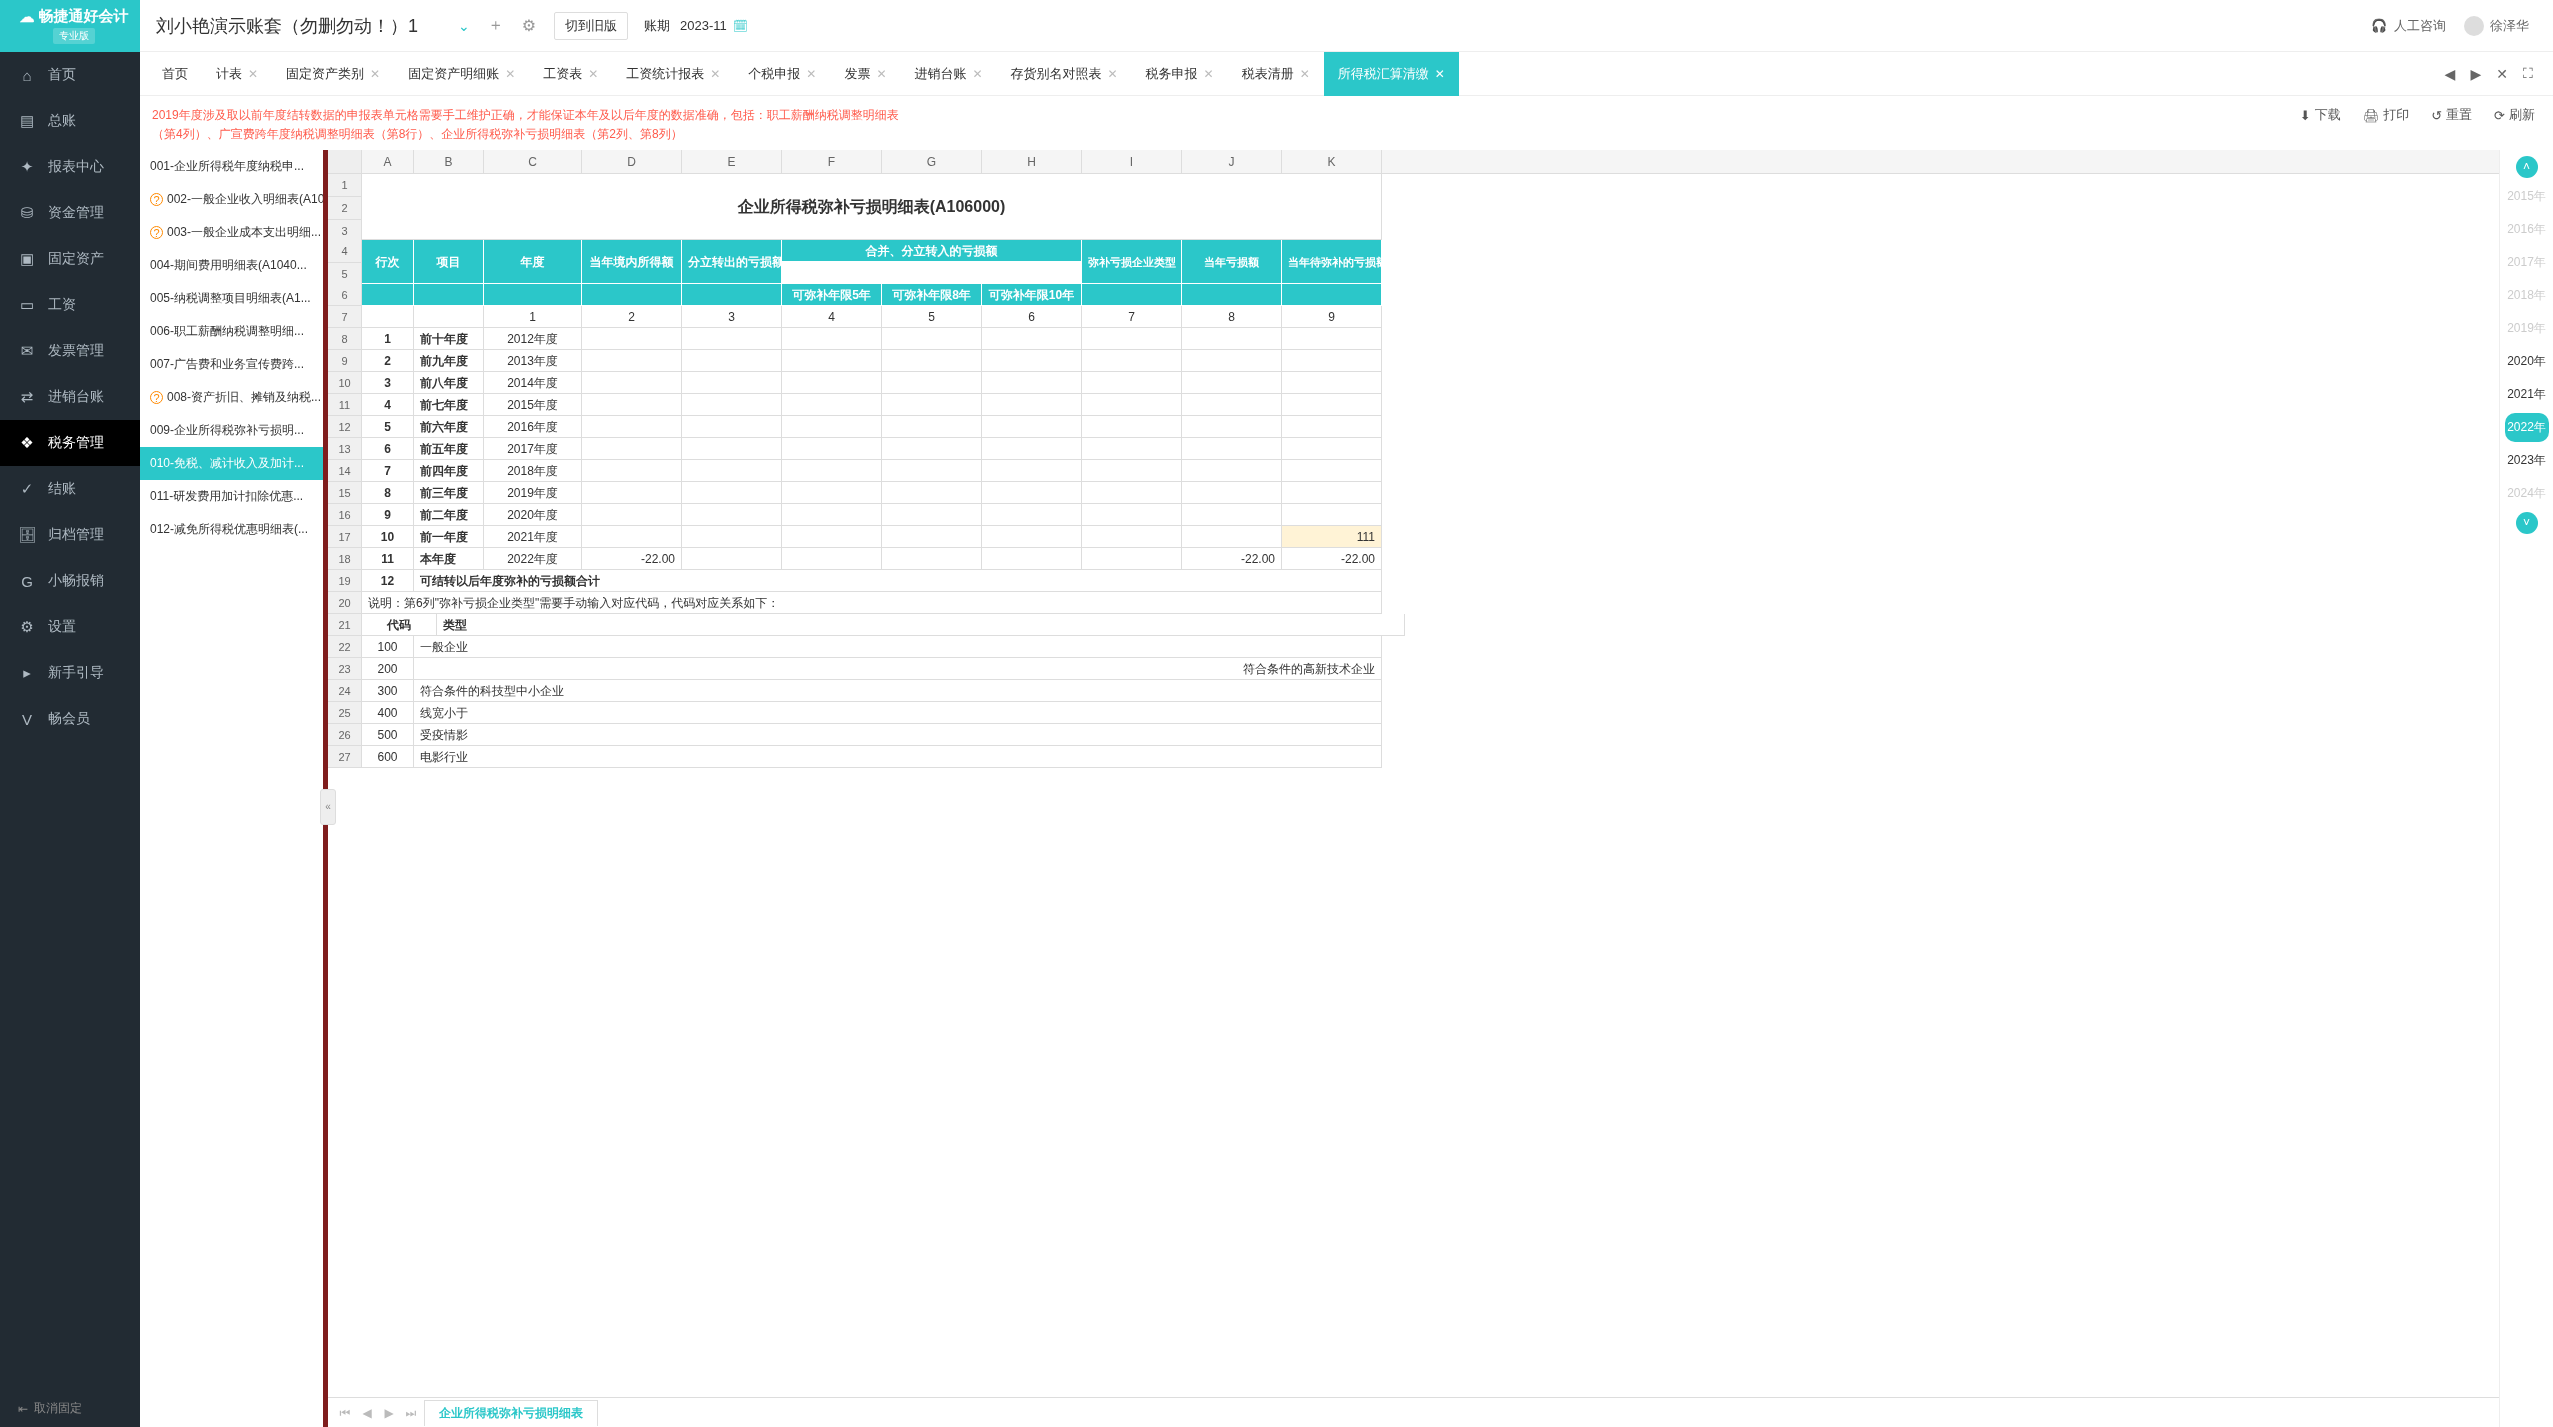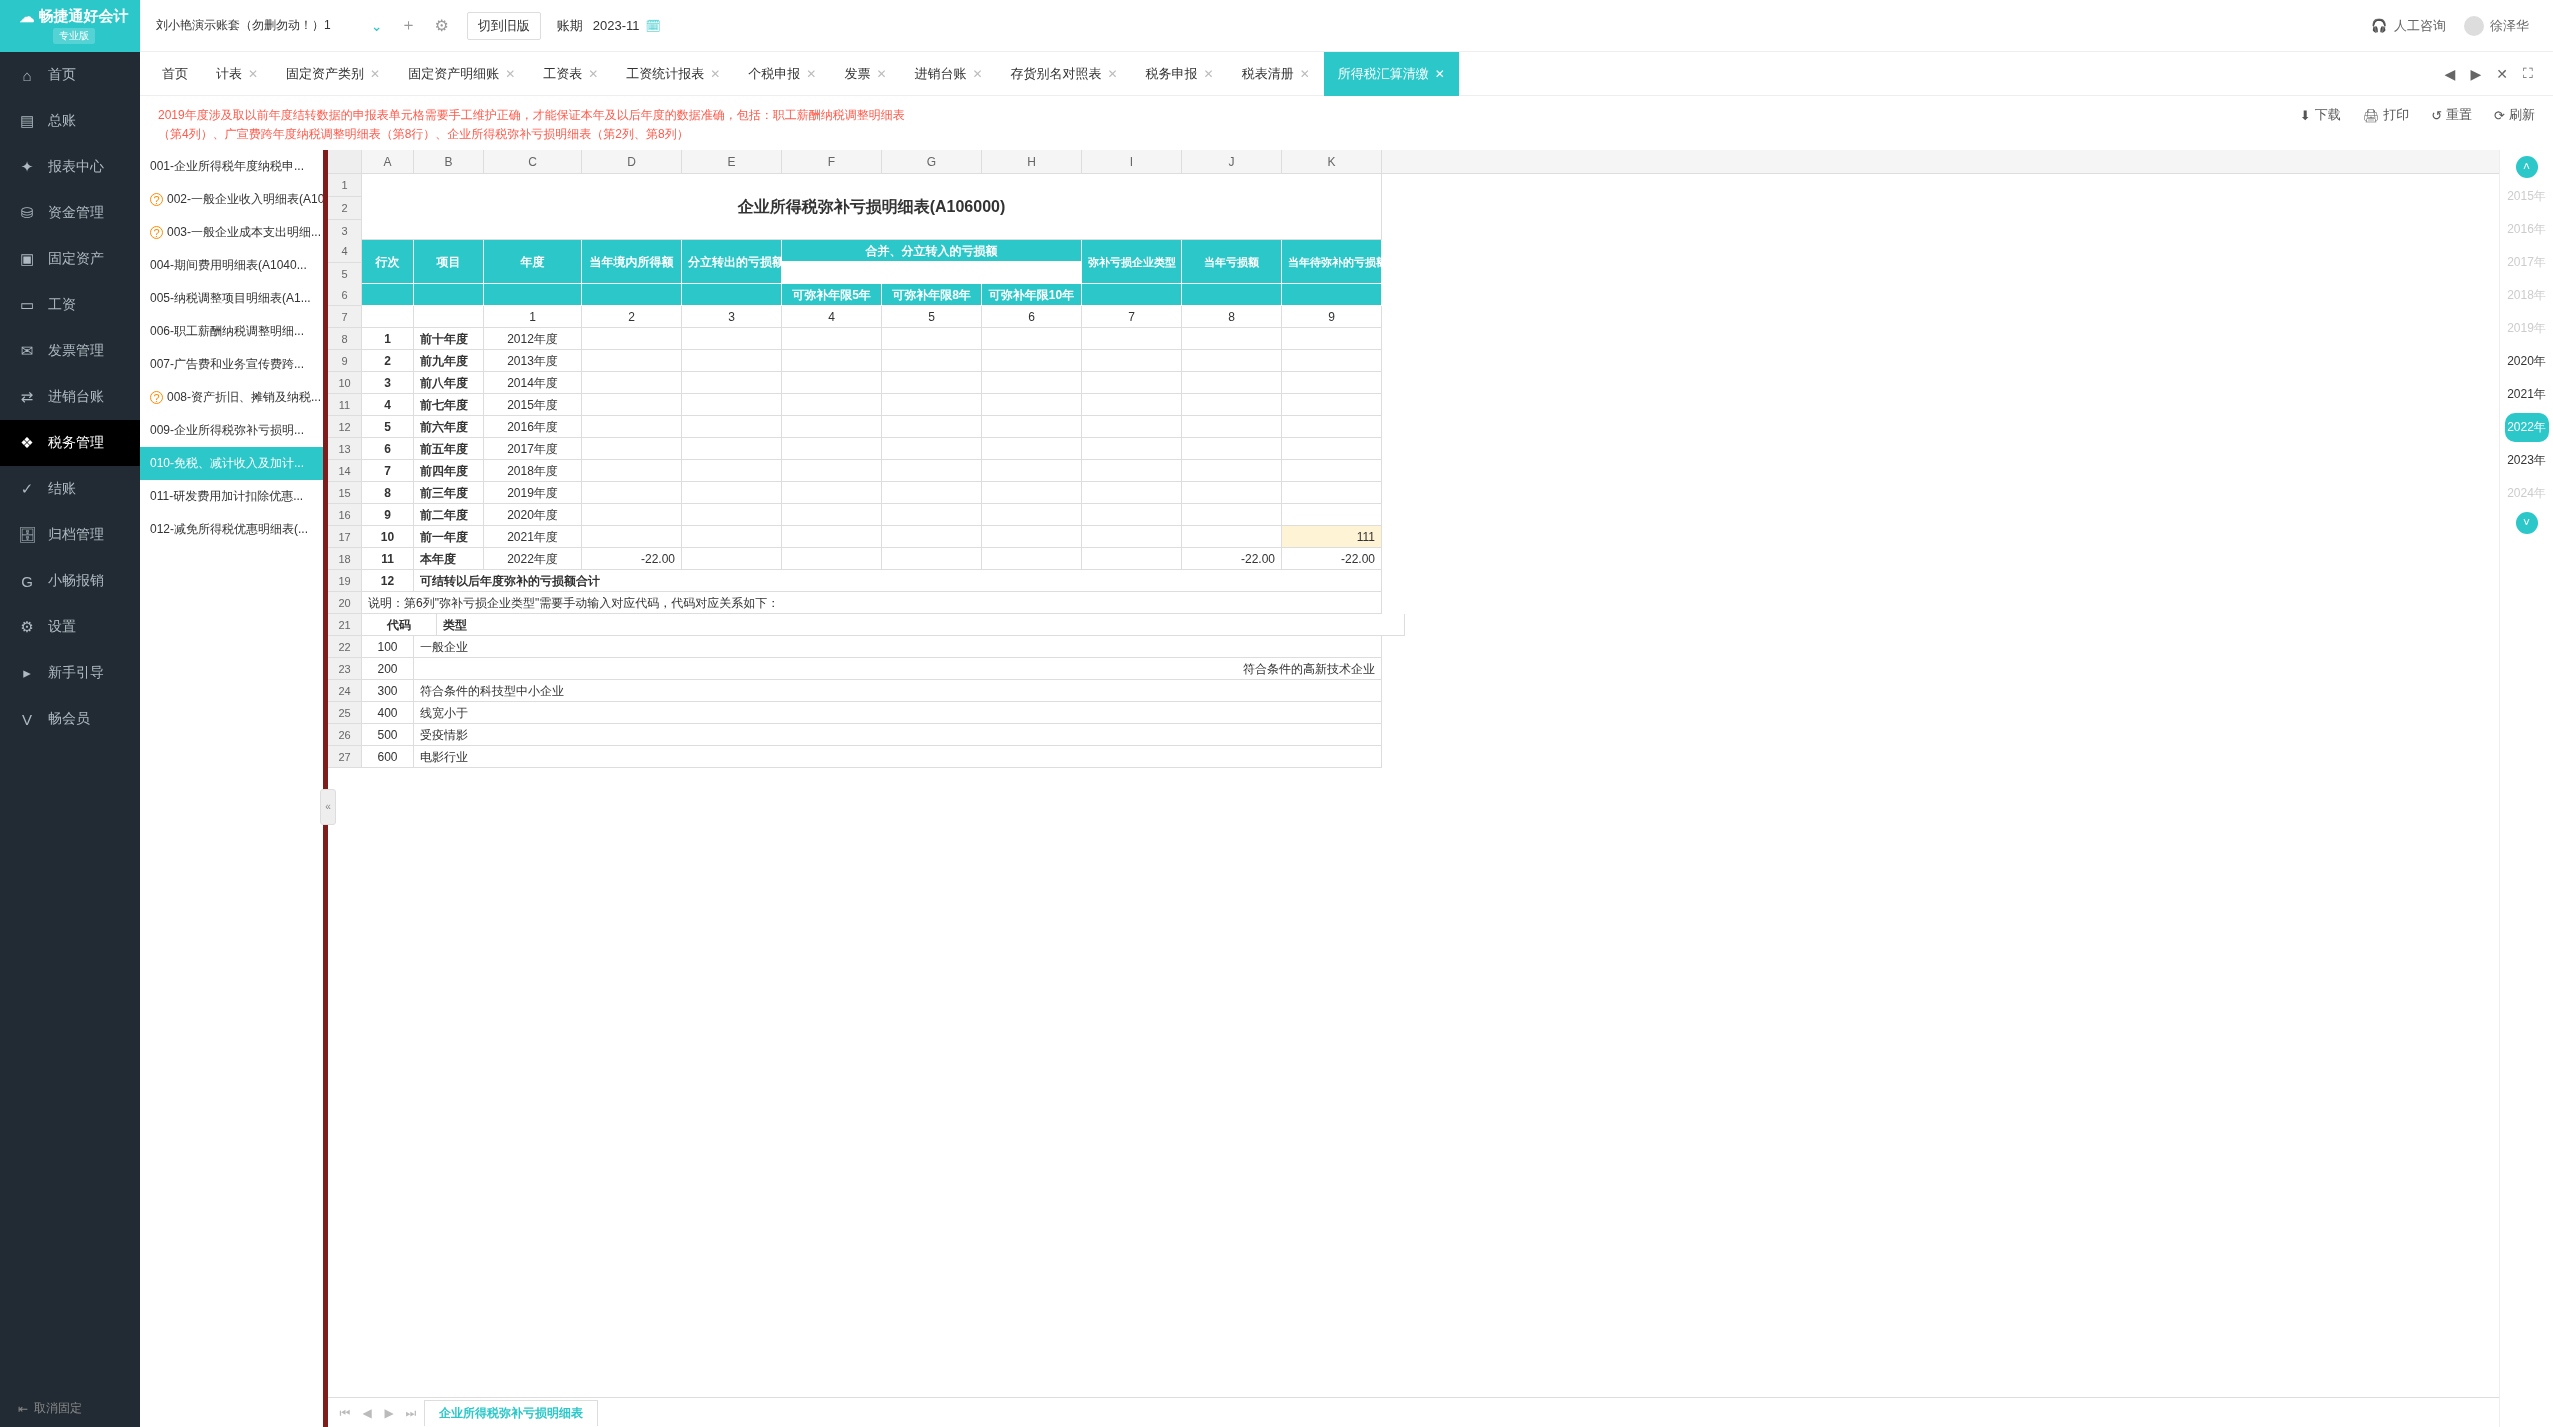--- a/index.html
+++ b/index.html
@@ -3,21 +3,21 @@
 <meta charset="utf-8">
 <style>
 * { margin: 0; padding: 0; box-sizing: border-box; font-family: "Microsoft YaHei", Arial, sans-serif; }
 body { background: #fff; font-size: 12px; color: #333; overflow: hidden; }
 
 
 .top-header { height: 52px; display: flex; align-items: center; background: #fff; border-bottom: 1px solid #eee; }
 .logo-area { width: 140px; height: 52px; background: #2bc7c9; color: #fff; display: flex; flex-direction: column; align-items: center; justify-content: center; padding-left: 8px; }
 .logo-main { font-size: 15px; font-weight: bold; display:flex; align-items:center; gap:4px;}
 .logo-sub { font-size: 10px; background: rgba(255,255,255,0.2); padding: 1px 6px; border-radius: 2px; margin-top: 2px; }
-.acct-name { margin-left: 16px; font-size: 12px; color: #333; }
+.acct-name { margin-left: 16px; font-size: 18px; color: #333; }
 .acct-dropdown { margin-left: 40px; color: #2bc7c9; font-size: 14px; cursor: pointer; }
 .hdr-icon { margin-left: 18px; color: #999; font-size: 16px; cursor: pointer; }
 .switch-btn { margin-left: 18px; border: 1px solid #ddd; padding: 4px 10px; font-size: 13px; cursor: pointer; border-radius:2px;}
 .period-label { margin-left: 16px; font-size: 13px; color: #333; }
 .period-val { margin-left: 10px; font-size: 13px; color: #333; }
 .period-icon { margin-left: 6px; color: #2bc7c9; cursor: pointer; }
 .hdr-spacer { flex: 1; }
 .hdr-right { display: flex; align-items: center; margin-right: 24px; gap: 18px; color: #666; }
 .hdr-right .item { display: flex; align-items: center; gap: 6px; cursor: pointer; font-size: 13px; }
 .avatar { width: 20px; height: 20px; border-radius: 50%; background: #ddd; display:inline-block; }
@@ -40,21 +40,21 @@
 .tabs-bar { height: 44px; display: flex; align-items: center; border-bottom: 1px solid #eee; padding: 0 8px; position:relative; }
 .tabs-scroll { display:flex; align-items:center; overflow:hidden; flex:1; }
 .tab { padding: 0 14px; height: 44px; display: flex; align-items: center; gap: 6px; font-size: 13px; cursor: pointer; white-space: nowrap; }
 .tab .close { color: #bbb; font-size: 12px; }
 .tab.active { background: #2bc7c9; color: #fff; }
 .tab.active .close { color: #fff; }
 .tabs-ctrl { display:flex; align-items:center; gap:4px; padding: 0 6px; }
 .tabs-ctrl span { width:22px; height:22px; display:flex; align-items:center; justify-content:center; cursor:pointer; color:#666; font-size:14px; }
 
 
-.notice-row { display: flex; align-items: flex-start; padding: 10px 18px 6px 18px; gap: 20px; }
+.notice-row { display: flex; align-items: flex-start; padding: 10px 18px 6px 12px; gap: 20px; }
 .notice-text { color: #ff5b4c; font-size: 12px; line-height: 1.6; max-width: 760px; }
 .action-btns { margin-left: auto; display: flex; gap: 22px; align-items:center; }
 .action-btn { display: flex; align-items: center; gap: 4px; font-size: 13px; color: #555; cursor: pointer; }
 
 
 .work-area { flex:1; display:flex; min-height:0; }
 
 
 .report-list { width: 188px; border-right: 5px solid #7f1d1d; overflow-y: auto; }
 .report-item { padding: 8px 10px; font-size: 12px; cursor: pointer; white-space: nowrap; overflow: hidden; text-overflow: ellipsis; display:flex; align-items:center; gap:4px; }

